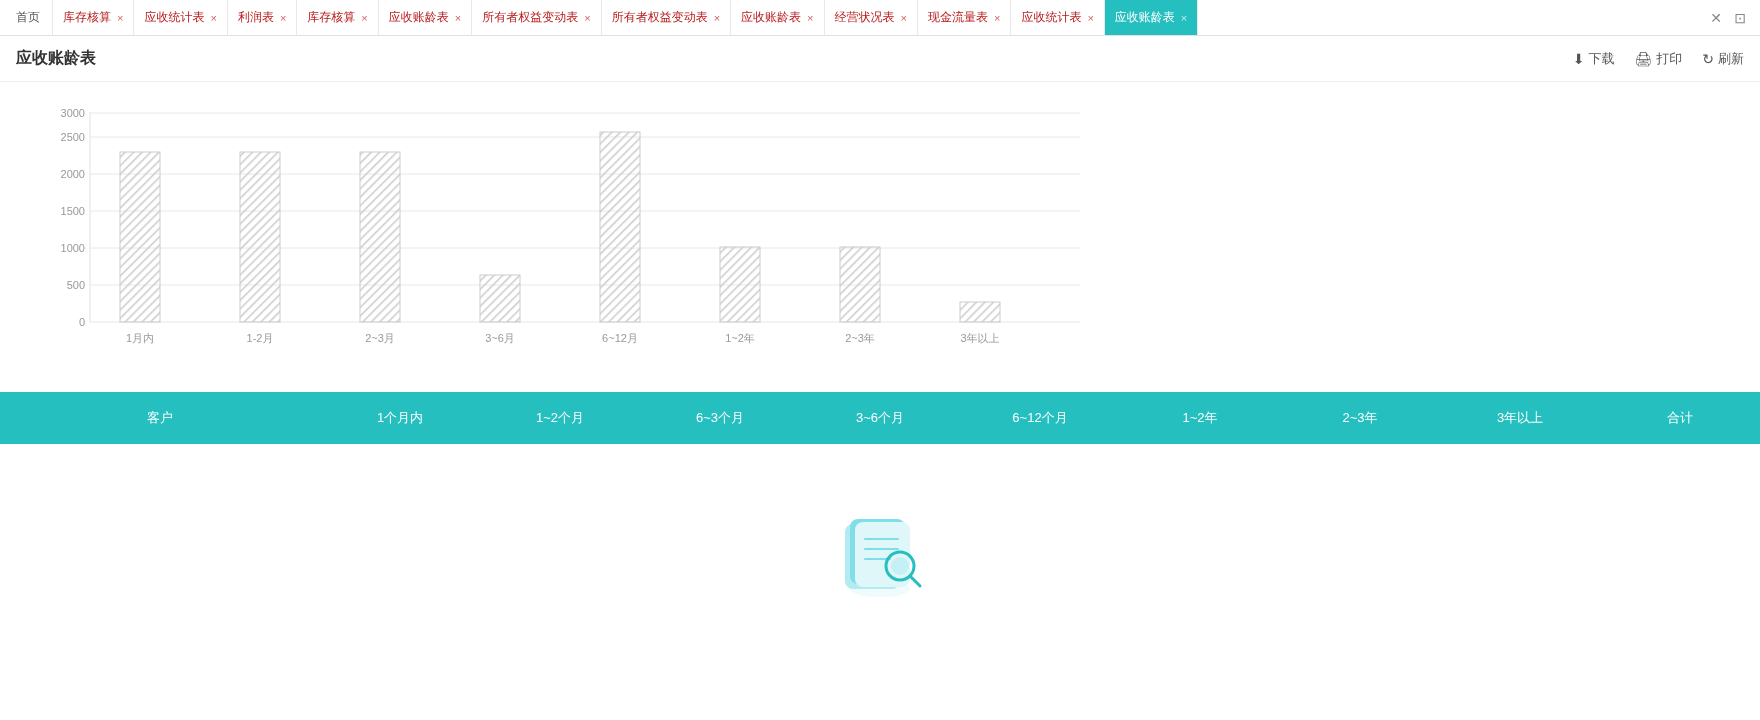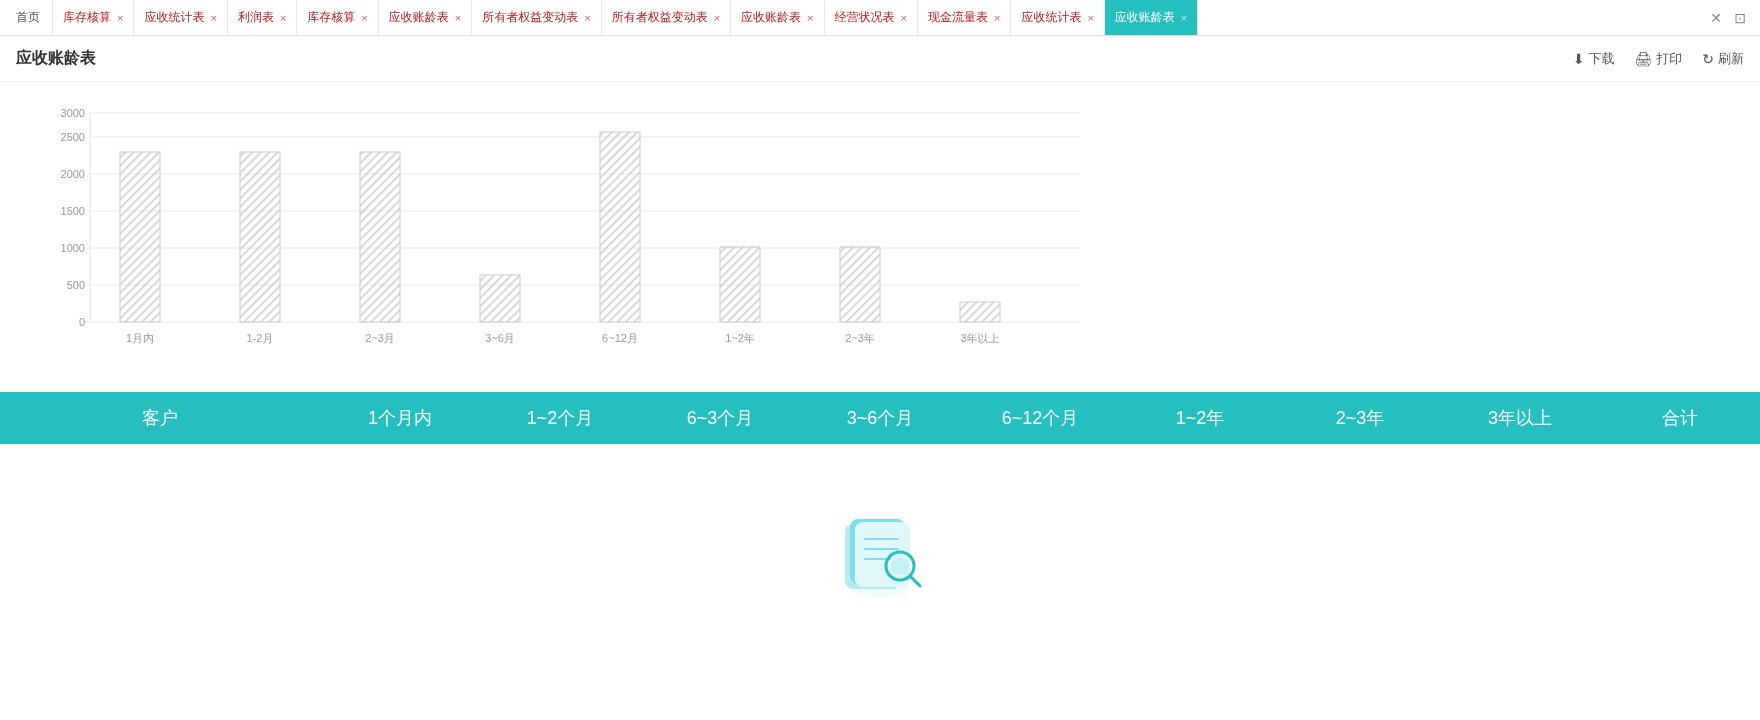--- a/index.html
+++ b/index.html
@@ -113,21 +113,21 @@
     .table-header {
       display: flex;
       background: #26bfbf;
       color: #fff;
       height: 52px;
       align-items: center;
     }
     .table-header .col {
       flex: 1;
       text-align: center;
-      font-size: 18px;
+      font-size: 13px;
       font-weight: normal;
     }
     .table-header .col-customer {
       flex: 2;
     }
 
     
     .empty-area {
       display: flex;
       flex-direction: column;

